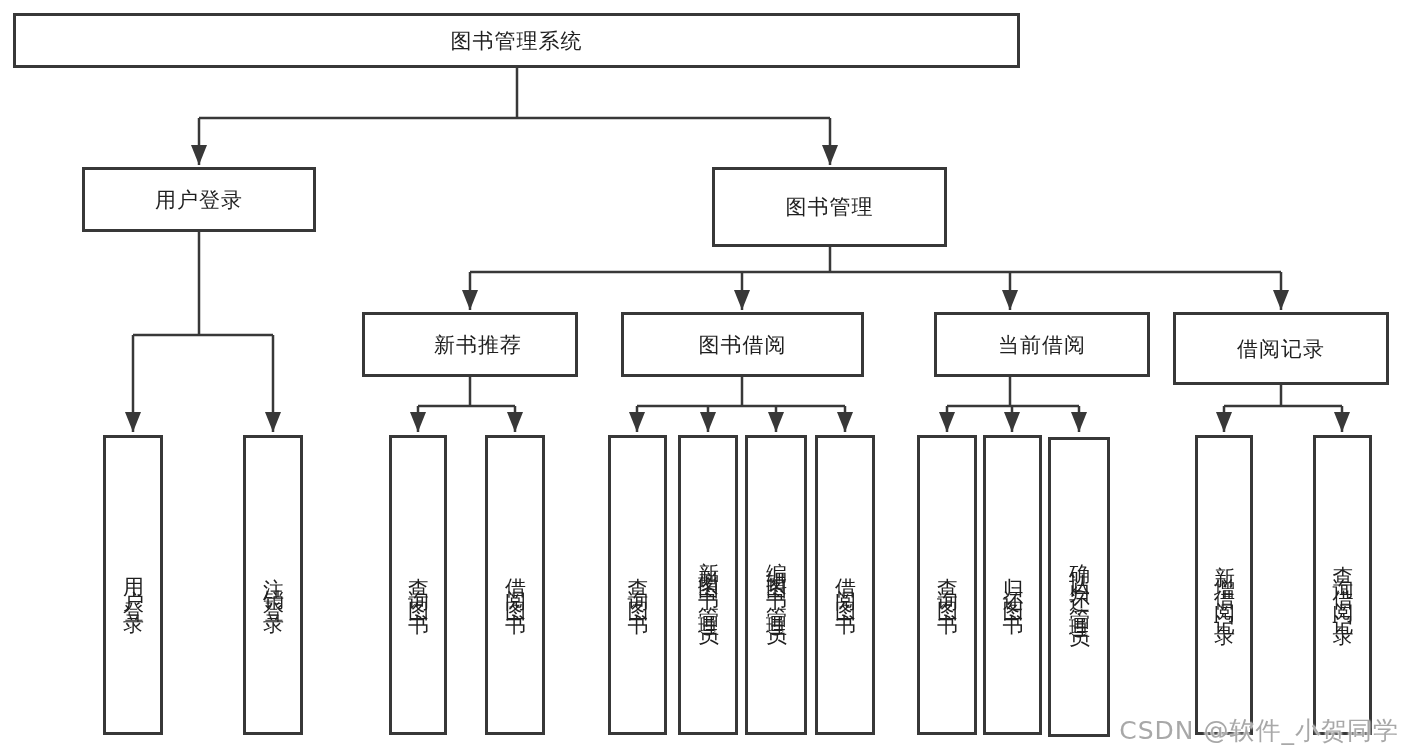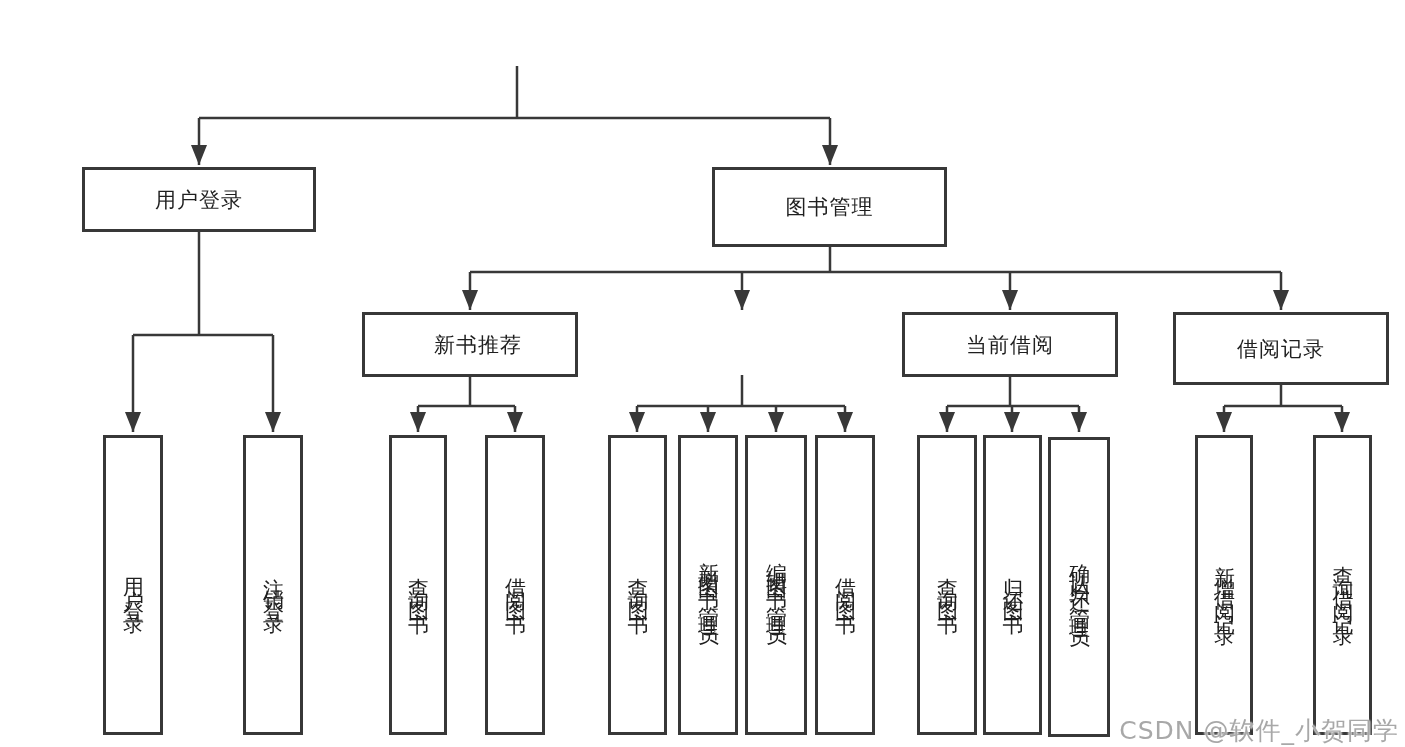--- a/index.html
+++ b/index.html
@@ -99,26 +99,28 @@
 
       <line x1="947" y1="406" x2="947" y2="432" marker-end="url(#arrow)"></line>
       <line x1="1012" y1="406" x2="1012" y2="432" marker-end="url(#arrow)"></line>
       <line x1="1079" y1="406" x2="1079" y2="432" marker-end="url(#arrow)"></line>
 
       <line x1="1224" y1="406" x2="1224" y2="432" marker-end="url(#arrow)"></line>
       <line x1="1342" y1="406" x2="1342" y2="432" marker-end="url(#arrow)"></line>
     </g>
   </svg>
 
+  <div class="hbox" style="left:13px; top:13px; width:1007px; height:55px;">图书管理系统</div>
 
   <div class="hbox" style="left:82px; top:167px; width:234px; height:65px;">用户登录</div>
   <div class="hbox" style="left:712px; top:167px; width:235px; height:80px;">图书管理</div>
 
   <div class="hbox" style="left:362px; top:312px; width:216px; height:65px;padding-left:16px;">新书推荐</div>
-  <div class="hbox" style="left:902px; top:312px; width:216px; height:65px;">当前借阅</div>
+  <div class="hbox" style="left:621px; top:312px; width:243px; height:65px;">图书借阅</div>
+  <div class="hbox" style="left:934px; top:312px; width:216px; height:65px;">当前借阅</div>
   <div class="hbox" style="left:1173px; top:312px; width:216px; height:73px;">借阅记录</div>
 
   <div class="vbox" style="left:103px; top:435px; width:60px; height:300px;">用户登录</div>
   <div class="vbox" style="left:243px; top:435px; width:60px; height:300px;">注销登录</div>
 
   <div class="vbox" style="left:389px; top:435px; width:58px; height:300px;">查询图书</div>
   <div class="vbox" style="left:485px; top:435px; width:60px; height:300px;">借阅图书</div>
 
   <div class="vbox" style="left:608px; top:435px; width:59px; height:300px;">查询图书</div>
   <div class="vbox tight" style="left:678px; top:435px; width:60px; height:300px;">新增图书（管理员）</div>

